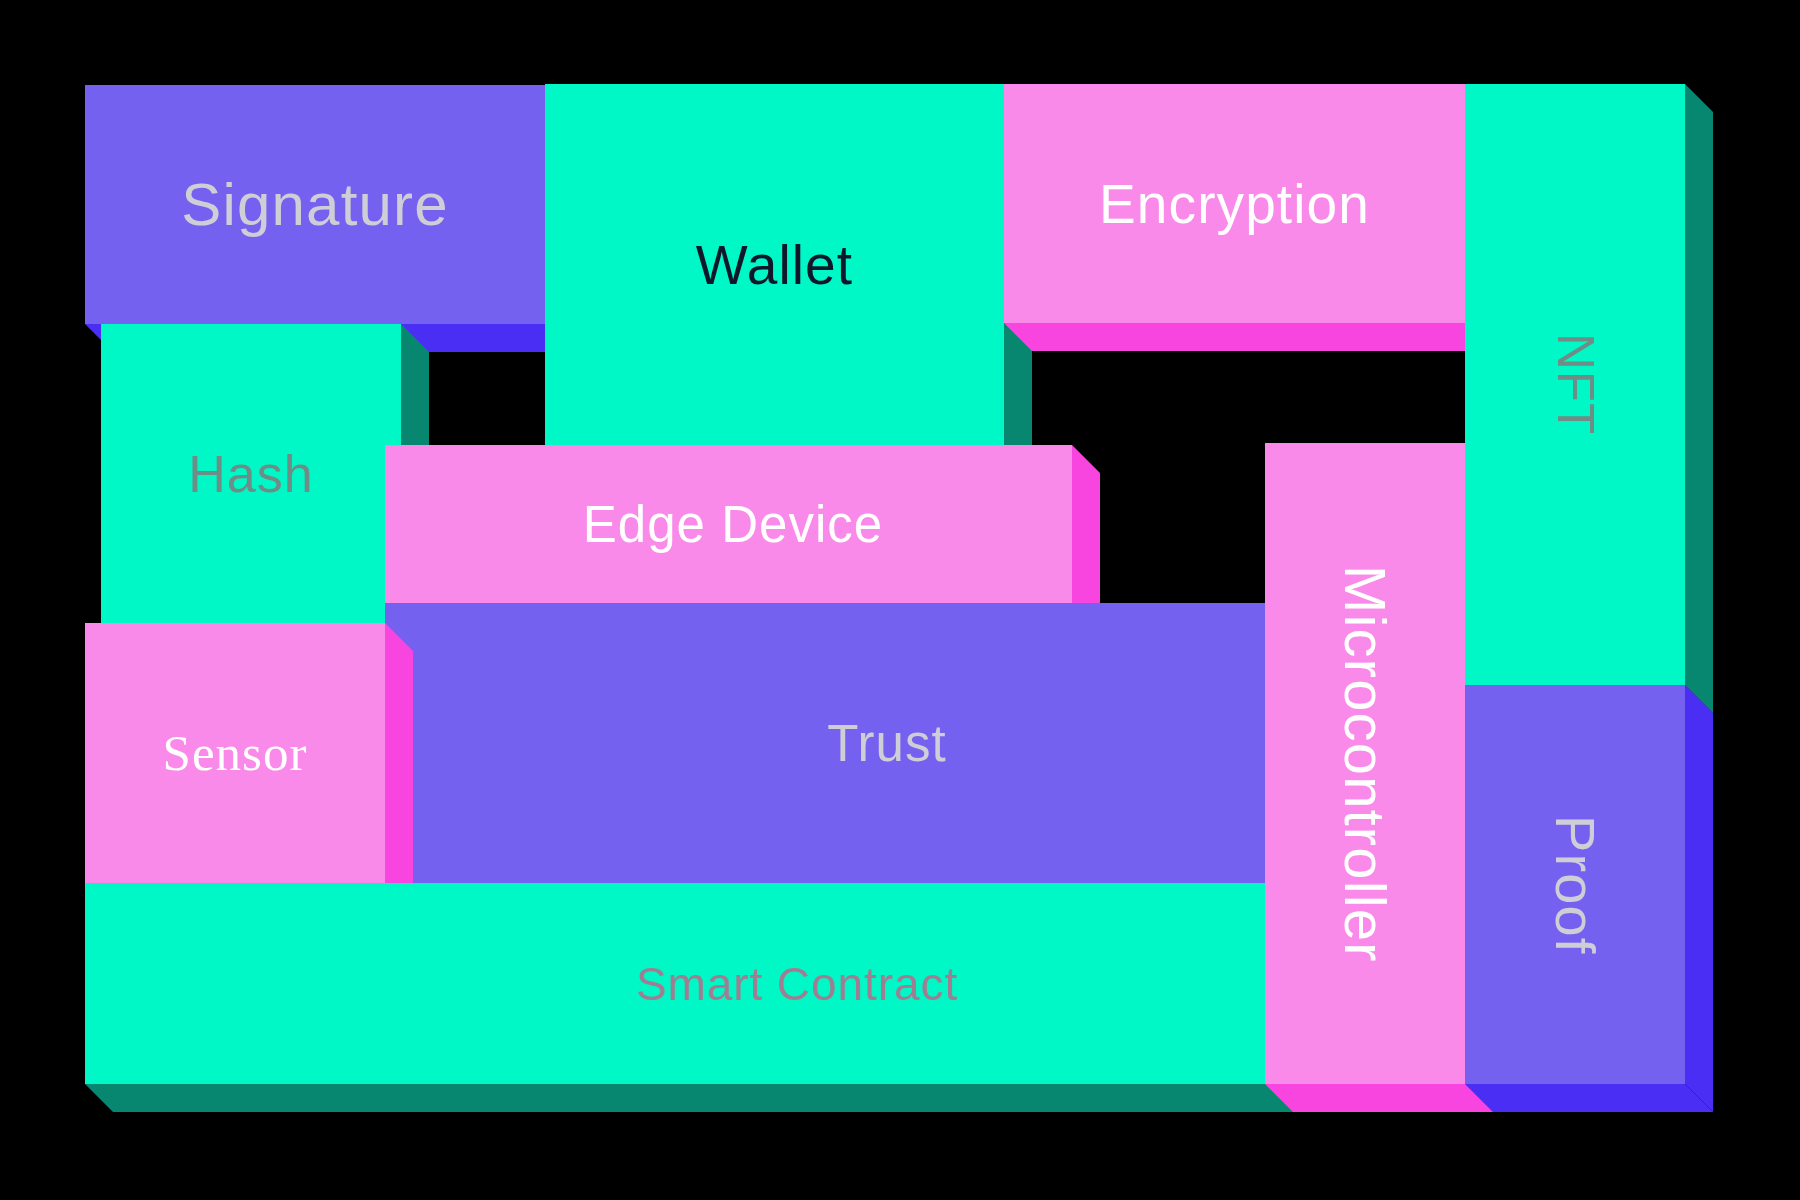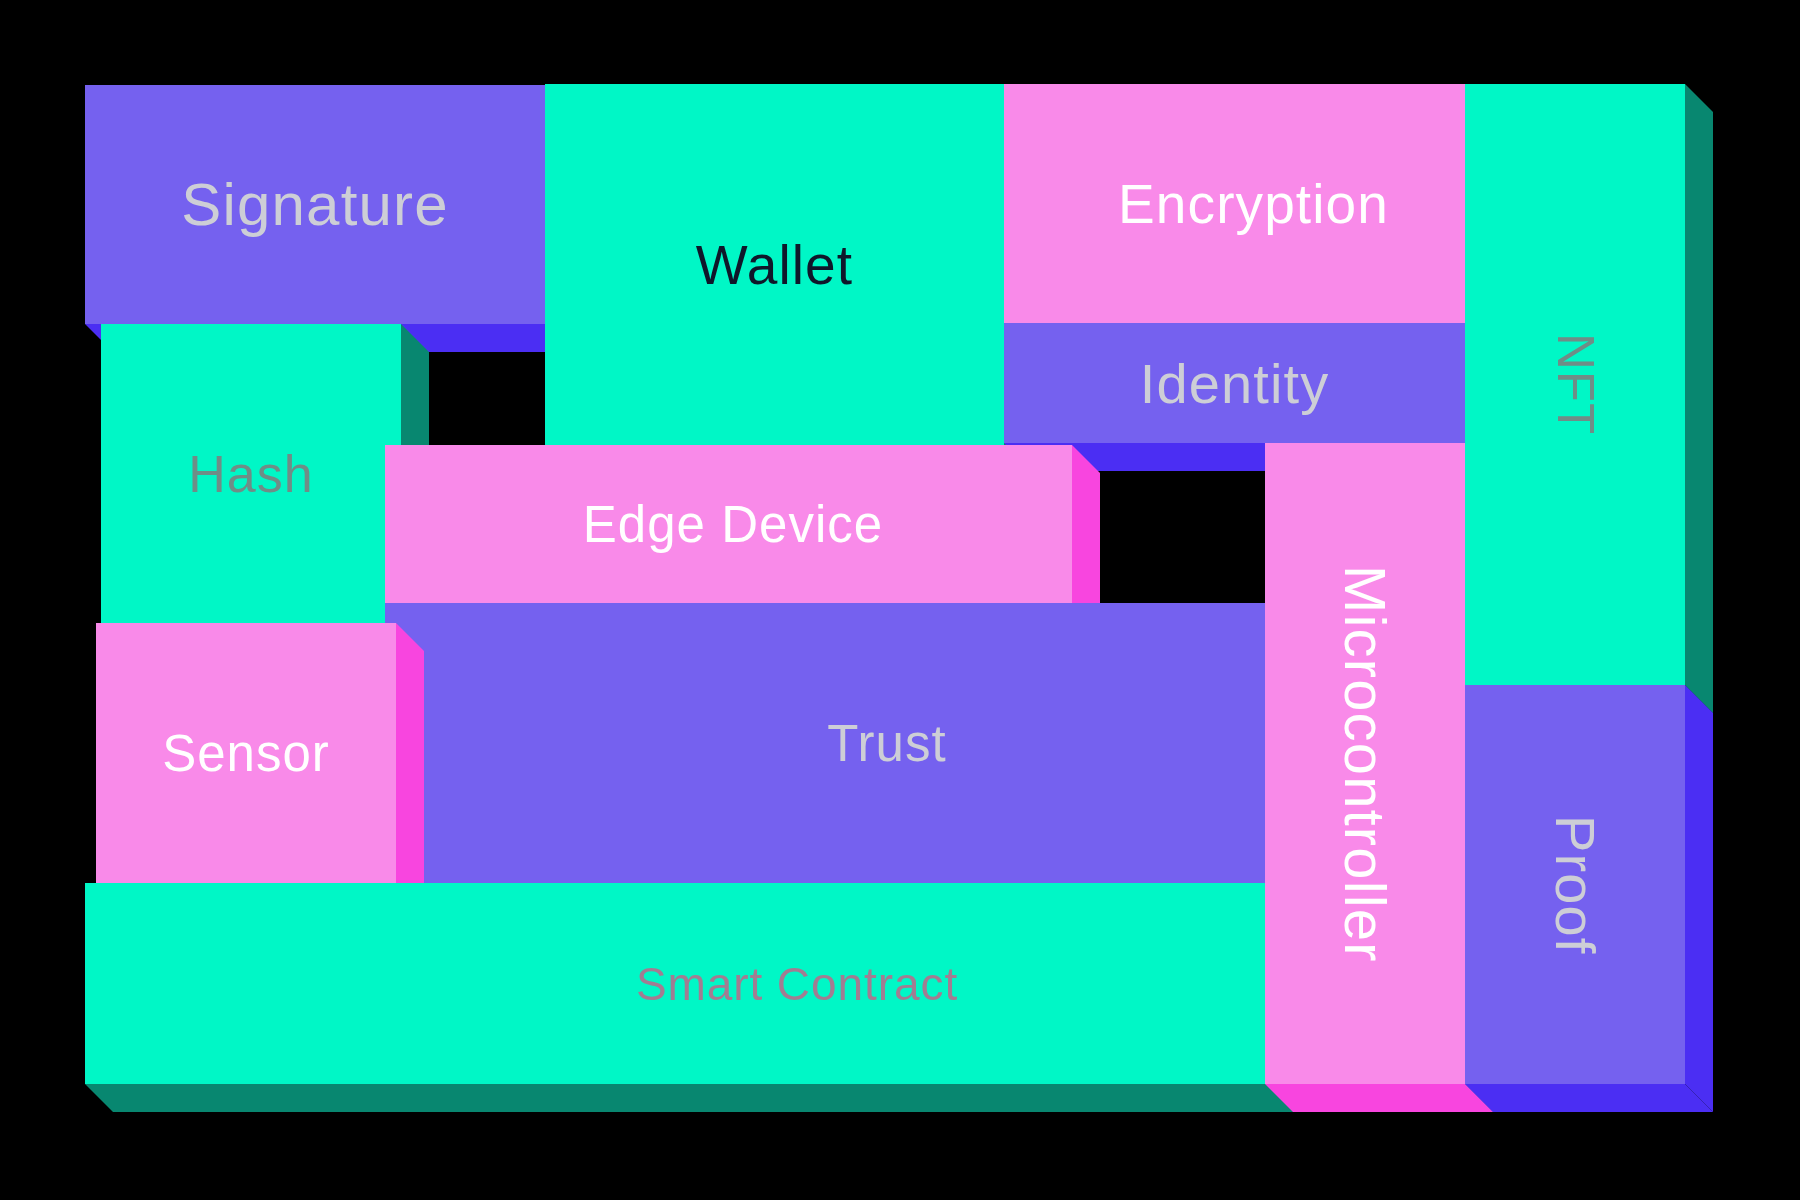--- a/index.html
+++ b/index.html
@@ -63,36 +63,33 @@
 </head>
 <body>
 
 <div id="stage" style="--c-background: #000000; --c-teal: #00F7C6; --c-purple: #7561EF; --c-pink: #F98AE9; --c-teal_depth: #088770; --c-purple_depth: #4B2EF3; --c-pink_depth: #F845DF; --c-label_on_teal: #6F8D87; --c-label_on_purple: #CDCED6; --c-label_on_pink: #FFFFFF; --c-label_smart_contract: #A17D92; width: 1800px; height: 1200px; --d: 28px;">
     <div class="block purple" style="left: 85px; top: 85px; width: 460px; height: 239px; z-index: 1; font-size: 60px;">
       <span class="label" style="color: rgb(205, 206, 214);">Signature</span>
     </div>
     <div class="block teal" style="left: 545px; top: 84px; width: 459px; height: 361px; z-index: 2; font-size: 55px;">
       <span class="label" style="color: #0f172a;">Wallet</span>
     </div>
-    <div class="block pink" style="left: 1004px; top: 84px; width: 461px; height: 239px; z-index: 3; font-size: 55px; padding-left: 19px;">
+    <div class="block pink" style="left: 1004px; top: 84px; width: 461px; height: 239px; z-index: 3; font-size: 55px;">
       <span class="label" style="color: rgb(255, 255, 255);">Encryption</span>
-    </div>
-    <div class="block purple" style="left: 1004px; top: 323px; width: 461px; height: 120px; z-index: 4; font-size: 56px;">
-      <span class="label" style="color: rgb(205, 206, 214);">Identity</span>
     </div>
     <div class="block teal" style="left: 101px; top: 324px; width: 300px; height: 299px; z-index: 5; font-size: 52px;">
       <span class="label" style="color: rgb(111, 141, 135);">Hash</span>
     </div>
     <div class="block pink" style="left: 385px; top: 445px; width: 678px; height: 158px; z-index: 6; font-size: 51px; padding-left: 9px;">
       <span class="label" style="color: rgb(255, 255, 255);">Edge Device</span>
     </div>
     <div class="block purple" style="left: 385px; top: 603px; width: 1004px; height: 280px; z-index: 7; font-size: 51px;">
       <span class="label" style="color: rgb(205, 206, 214);">Trust</span>
     </div>
-    <div class="block pink" style="left: 96px; top: 623px; width: 300px; height: 260px; z-index: 8; font-size: 51px;">
+    <div class="block pink" style="left: 85px; top: 623px; width: 300px; height: 260px; z-index: 8; font-size: 51px; font-family: Liberation Serif, serif;">
       <span class="label" style="color: rgb(255, 255, 255);">Sensor</span>
     </div>
     <div class="block teal" style="left: 85px; top: 883px; width: 1424px; height: 201px; z-index: 9; font-size: 46px;">
       <span class="label" style="color: rgb(161, 125, 146);">Smart Contract</span>
     </div>
     <div class="block pink vertical" style="left: 1265px; top: 443px; width: 200px; height: 641px; z-index: 10; font-size: 58px;">
       <span class="label" style="color: rgb(255, 255, 255);">Microcontroller</span>
     </div>
     <div class="block teal vertical" style="left: 1465px; top: 84px; width: 220px; height: 601px; z-index: 11; font-size: 51px;">
       <span class="label" style="color: rgb(111, 141, 135);">NFT</span>

